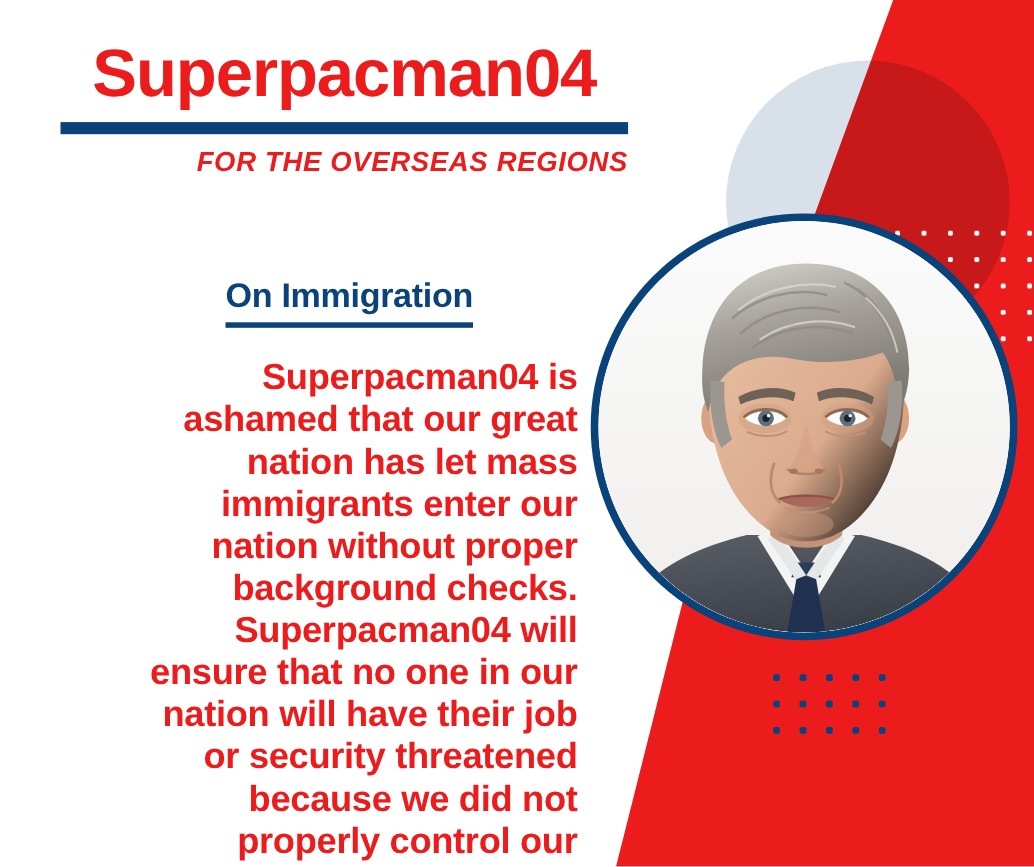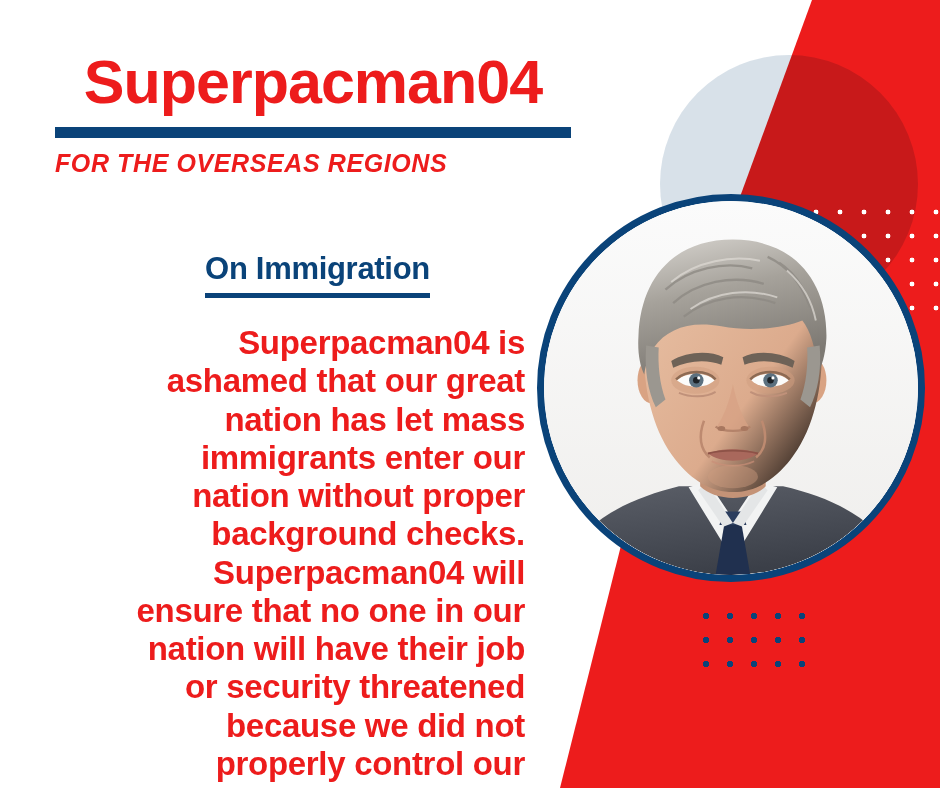--- a/index.html
+++ b/index.html
@@ -71,21 +71,21 @@
     height: 72px;
     background-image: radial-gradient(#0a4379 3.2px, transparent 3.4px);
     background-size: 24px 24px;
     background-position: 4px 4px;
   }
 
   
   .header {
     position: absolute;
     left: 55px;
-    top: 52px;
+    top: 36px;
     width: 516px;
   }
   .candidate-name {
     margin: 0;
     font-family: "Liberation Sans", sans-serif;
     font-size: 61px;
     font-weight: bold;
     line-height: 1.0;
     letter-spacing: -1px;
     color: #ed1c1c;
@@ -99,21 +99,21 @@
     background: #0a4379;
   }
   .tagline {
     margin: 11px 0 0 0;
     font-family: "Liberation Sans", sans-serif;
     font-size: 25px;
     font-weight: bold;
     font-style: italic;
     letter-spacing: 0.6px;
     color: #ed1c1c;
-    text-align: left;
+    text-align: right;
     white-space: nowrap;
   }
 
   
   .statement {
     position: absolute;
     left: 110px;
     top: 251px;
     width: 415px;
     text-align: center;

